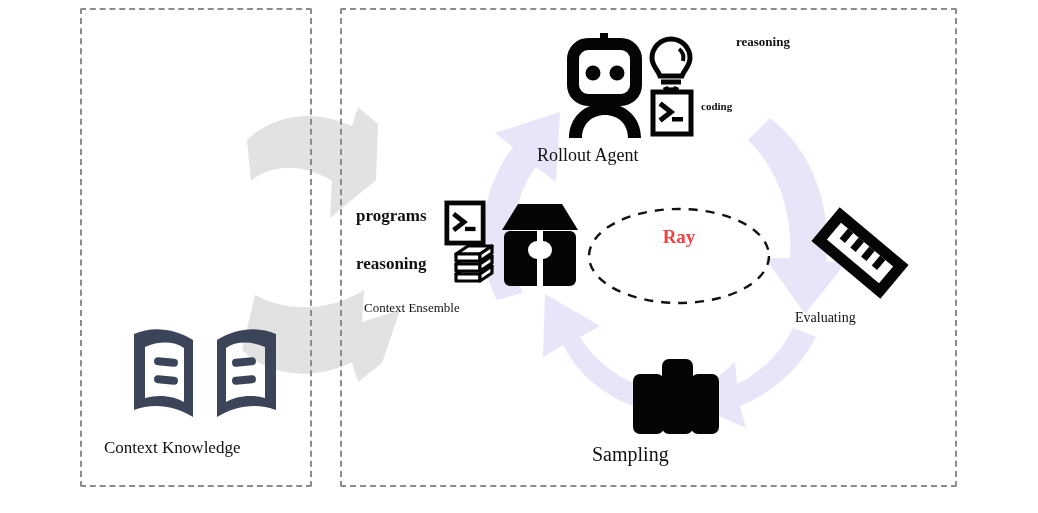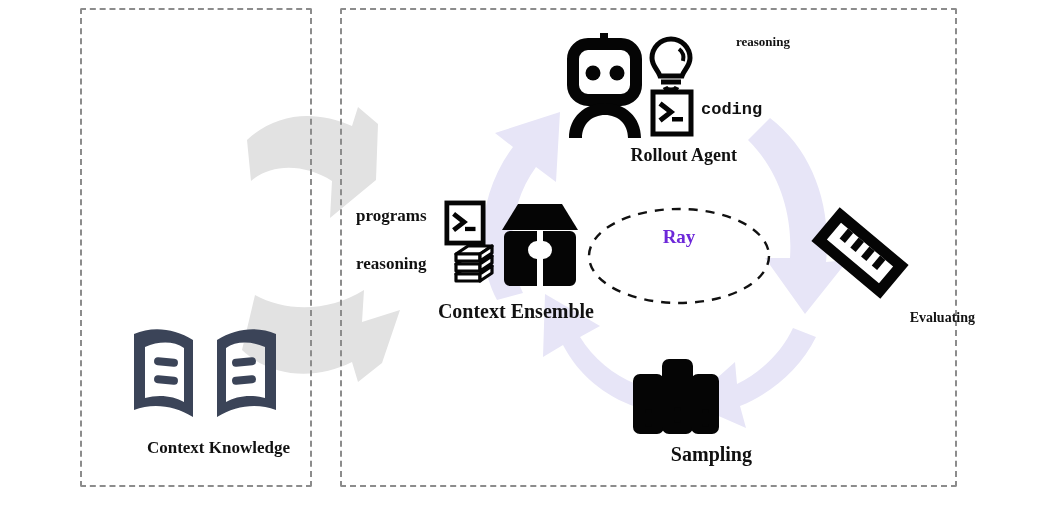--- a/index.html
+++ b/index.html
@@ -5,30 +5,30 @@
   html,body{margin:0;padding:0;background:#ffffff;}
   body{width:1038px;height:513px;overflow:hidden;
        font-family:"Liberation Serif","DejaVu Serif",serif;}
   #stage{position:relative;width:1038px;height:513px;background:#fff;}
 
   .panel{position:absolute;border:2px dashed #8c8c8c;border-radius:2px;box-sizing:border-box;}
   #panel-left{left:80px;top:8px;width:232px;height:479px;}
   #panel-right{left:340px;top:8px;width:617px;height:479px;}
 
   .node{position:absolute;}
-  .nlabel{position:absolute;width:100%;text-align:right;font-weight:bold;
+  .nlabel{position:absolute;width:100%;text-align:left;font-weight:normal;
           color:#111;white-space:nowrap;left:0;}
 
   .sidelabel{position:absolute;font-weight:bold;color:#111;white-space:nowrap;}
 
   svg{display:block;overflow:visible;}
 
   #ray-oval{position:absolute;left:586px;top:206px;width:186px;height:100px;}
   #ray-text{position:absolute;left:586px;top:224px;width:186px;text-align:center;
-            font-weight:bold;font-size:19px;line-height:25px;color:#6d28d9;}
+            font-weight:bold;font-size:19px;line-height:25px;color:#ef4444;}
 
   .arrows-layer{position:absolute;left:0;top:0;width:1038px;height:513px;pointer-events:none;}
 </style>
 </head>
 <body>
 
 <div id="stage">
 
   <svg class="arrows-layer" viewBox="0 0 1038 513" width="1038" height="513">
     <g fill="#e7e5f7">
@@ -134,21 +134,21 @@
         <path d="M30,14 C 34,17 35,22 34,26" stroke-width="4"></path>
       </g>
     </svg>
     <div class="sidelabel" style="left:131px;top:1px;font-size:13px;margin-left:40px;">reasoning</div>
 
     <svg style="position:absolute;left:85px;top:56px;" width="44" height="48" viewBox="0 0 44 48">
       <rect x="3" y="3" width="38" height="42" fill="#fff" stroke="#050505" stroke-width="5"></rect>
       <path d="M12,16 L21,23 L12,30" fill="none" stroke="#050505" stroke-width="5" stroke-linecap="square"></path>
       <rect x="22" y="28" width="11" height="4.5"></rect>
     </svg>
-    <div class="sidelabel" style="left:136px;top:67px;font-size:17px;font-family:Liberation Mono, monospace;">coding</div>
+    <div class="sidelabel" style="left:136px;top:67px;font-size:11px;">coding</div>
     <div class="nlabel" style="top:112px;left:-28px;width:200px;font-size:18px;">Rollout Agent</div>
   </div>
 
   <div class="node" style="left:356px;top:196px;width:230px;height:130px;">
     <div class="sidelabel" style="left:0px;top:10px;font-size:17px;">programs</div>
     <svg style="position:absolute;left:88px;top:4px;" width="42" height="46" viewBox="0 0 44 48">
       <rect x="3" y="3" width="38" height="42" fill="#fff" stroke="#050505" stroke-width="5"></rect>
       <path d="M12,16 L21,23 L12,30" fill="none" stroke="#050505" stroke-width="5" stroke-linecap="square"></path>
       <rect x="22" y="28" width="11" height="4.5"></rect>
     </svg>
@@ -169,21 +169,21 @@
     </svg>
 
     <svg style="position:absolute;left:142px;top:4px;" width="84" height="90" viewBox="0 0 84 90">
       <g fill="#050505">
         <path d="M20,4 L64,4 L80,30 L4,30 Z"></path>
         <path d="M6,37 a6,6 0 0 1 6,-6 h27 v10 a9,9 0 0 0 0,18 v27 h-27 a6,6 0 0 1 -6,-6 Z"></path>
         <path d="M78,37 a6,6 0 0 0 -6,-6 h-27 v10 a9,9 0 0 1 0,18 v27 h27 a6,6 0 0 0 6,-6 Z"></path>
       </g>
     </svg>
 
-    <div class="nlabel" style="top:104px;left:8px;width:230px;font-size:20px;">Context Ensemble</div>
+    <div class="nlabel" style="top:104px;left:8px;width:230px;font-size:13px;">Context Ensemble</div>
   </div>
 
   <div class="node" style="left:795px;top:198px;width:180px;height:130px;">
     <svg width="110" height="110" viewBox="0 0 110 110" style="margin-left:10px;">
       <g transform="rotate(40 55 55)" fill="#050505">
         <path d="M10,33 L100,33 L100,77 L10,77 Z
                  M21,44 L21,66 L89,66 L89,44 Z"></path>
         <rect x="30" y="44" width="7" height="13"></rect>
         <rect x="44" y="44" width="7" height="13"></rect>
         <rect x="58" y="44" width="7" height="13"></rect>

